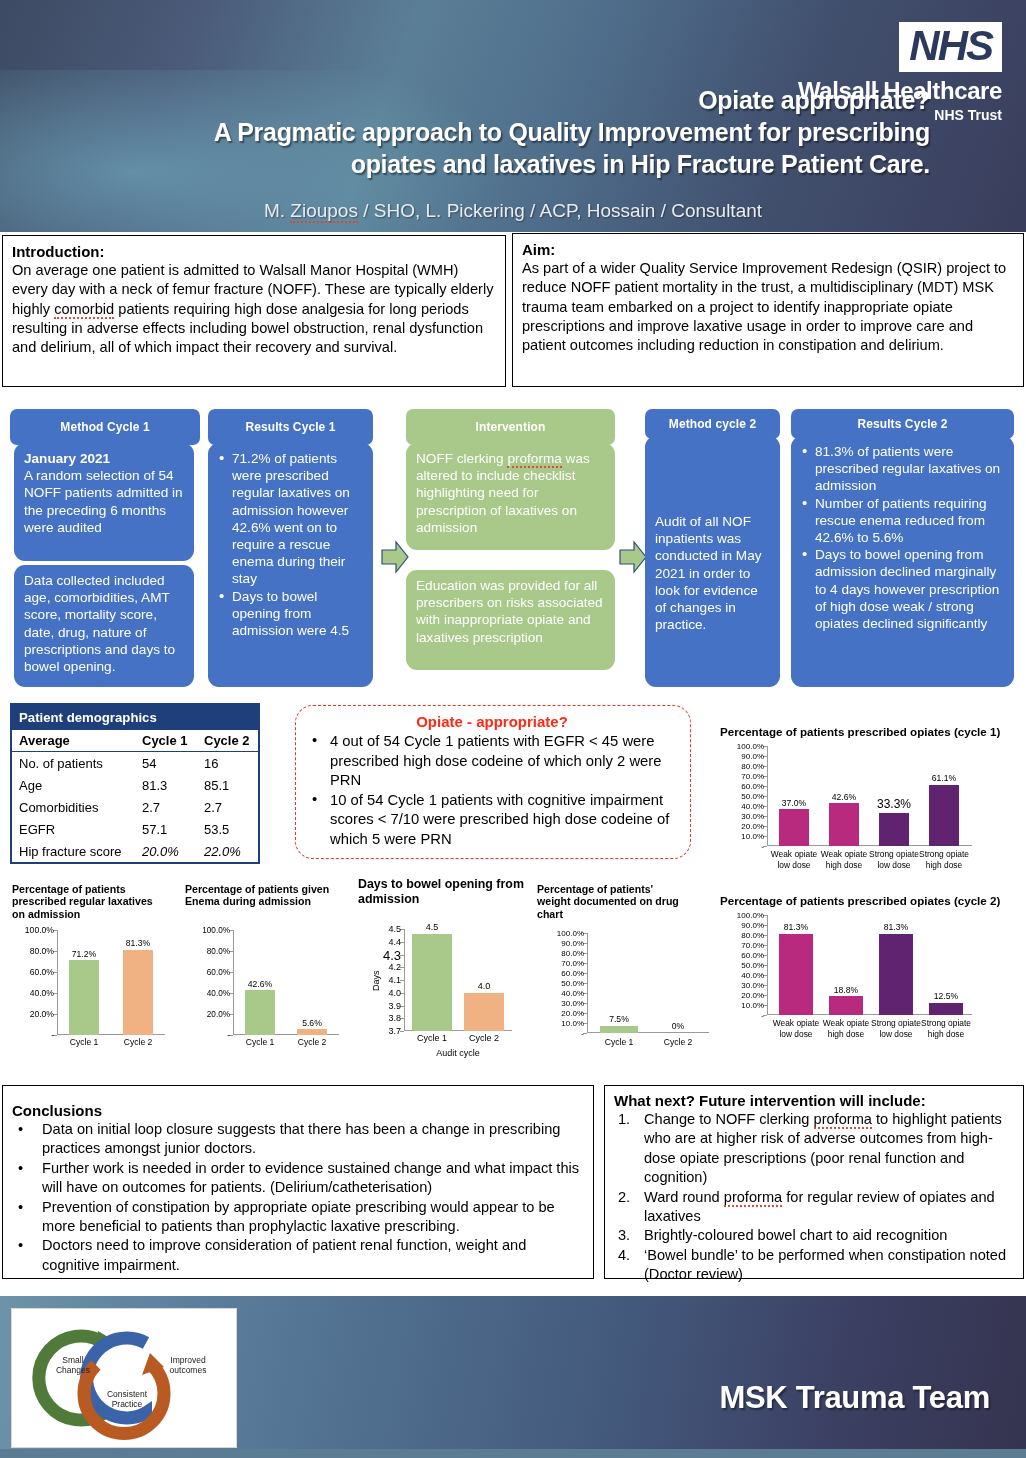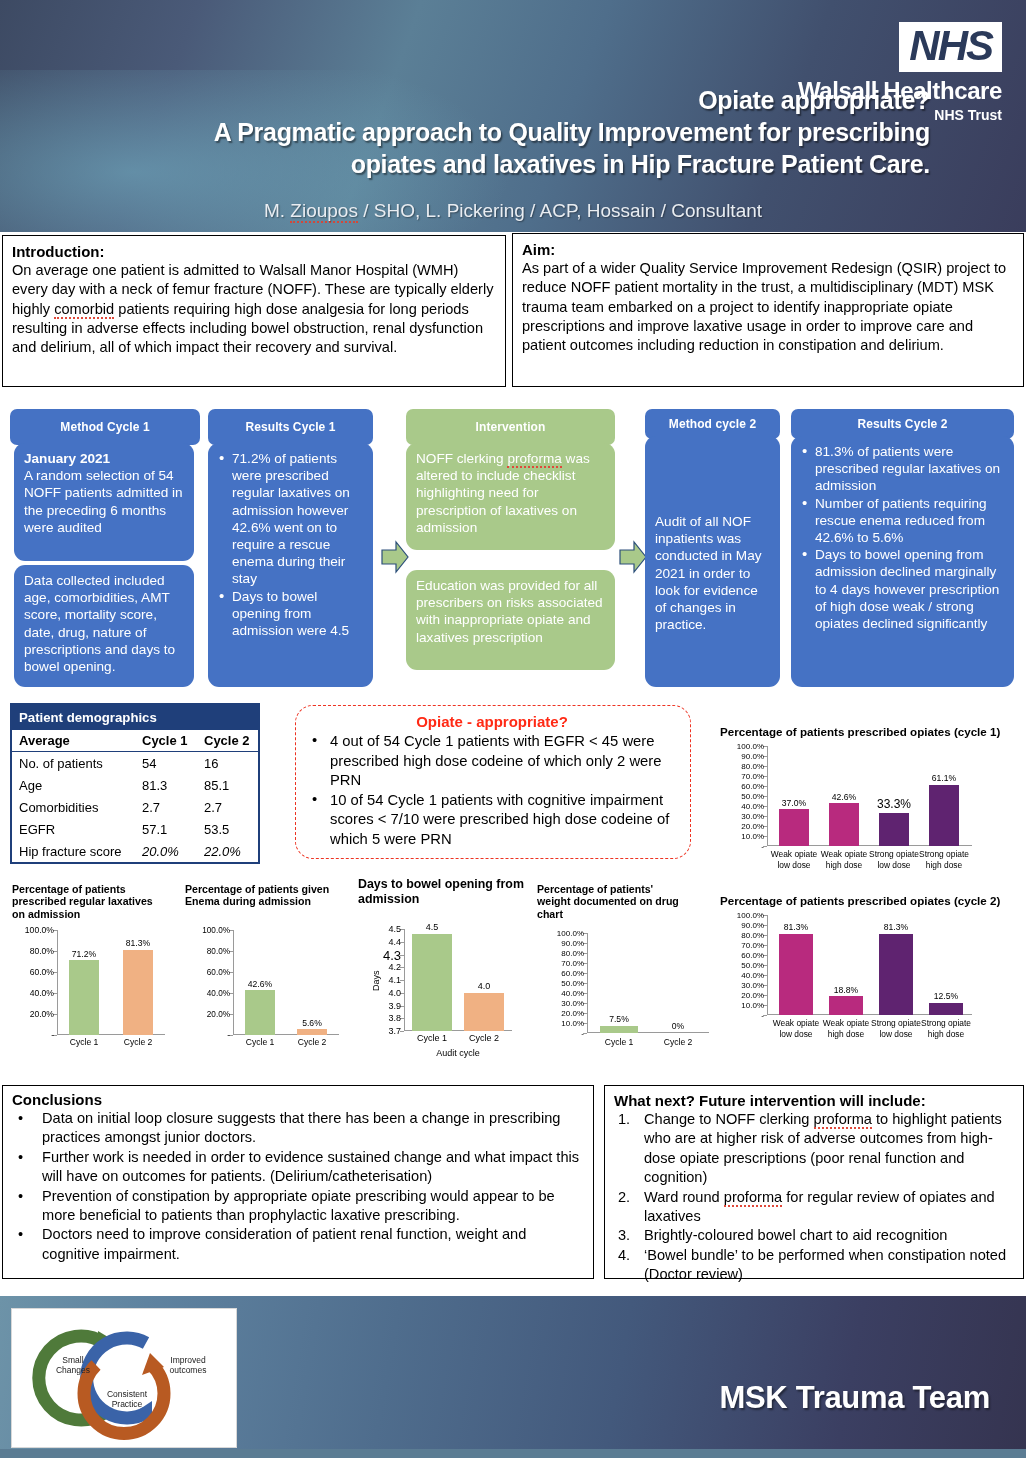--- a/index.html
+++ b/index.html
@@ -137,21 +137,21 @@
     position:absolute; transform:translateX(-50%); text-align:center;
     color:#000; line-height:11.2px;
   }
   .axis-title { position:absolute; color:#000; text-align:center; }
   .ylab-rot {
     position:absolute; transform:rotate(-90deg); transform-origin:left top;
     color:#000; white-space:nowrap;
   }
 
   
-  #concl-box { left:2px; top:1085px; width:592px; height:194px; padding:4px 9px; }
+  #concl-box { left:2px; top:1085px; width:592px; height:194px; padding:15px 9px; }
   #next-box  { left:604px; top:1085px; width:420px; height:194px; padding:5px 9px; overflow:visible; }
   .list-ul { list-style:none; font-size:14.6px; line-height:19.4px; color:#000; }
   .list-ul li { position:relative; padding-left:30px; margin-top:0px; }
   .list-ul li .mk { position:absolute; left:6px; top:0; }
   #next-box .list-ul li .mk { left:4px; }
 
   
   #footer {
     position:absolute; left:0; top:1296px; width:1026px; height:162px;
     background: linear-gradient(100deg, #6d93a8 0%, #5f83a0 14%, #4f6d8d 38%, #43597c 60%, #3b3f62 82%, #353450 100%);

